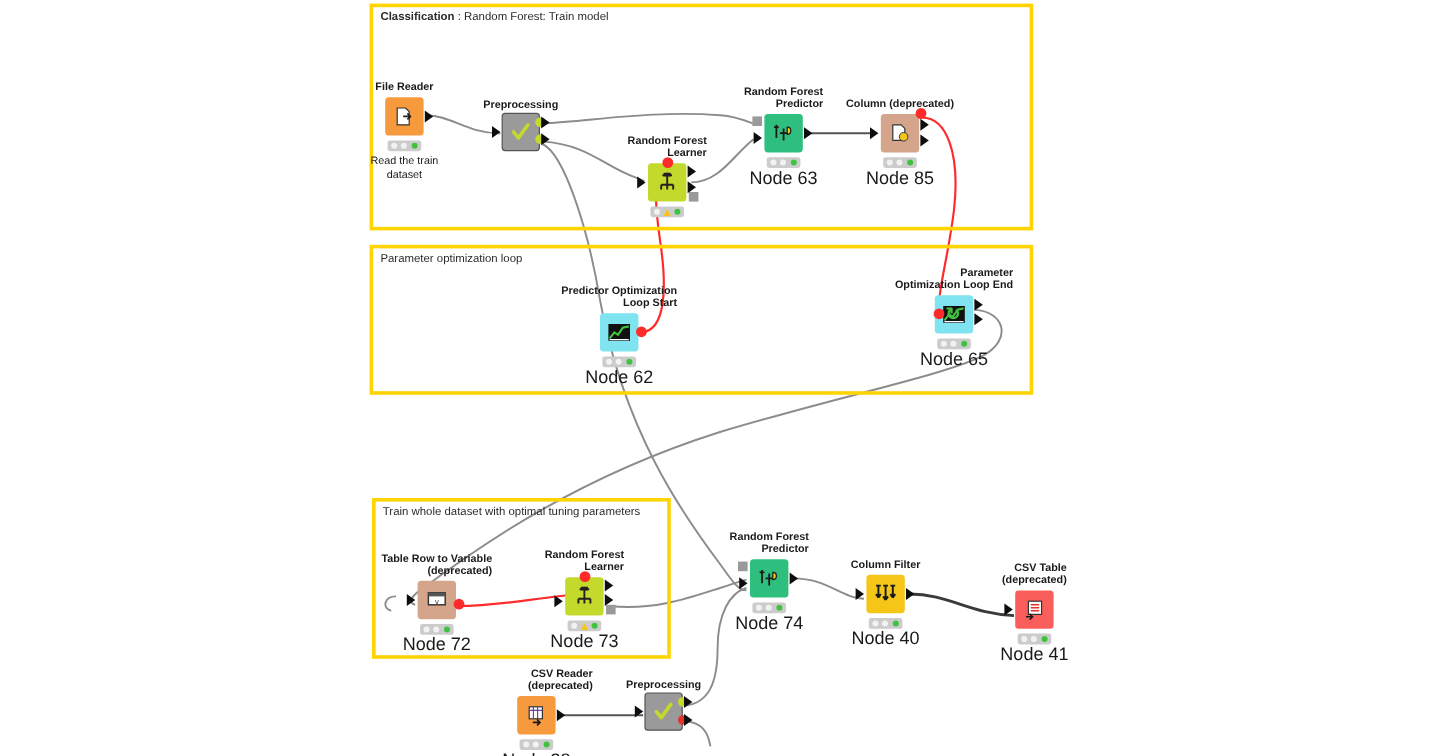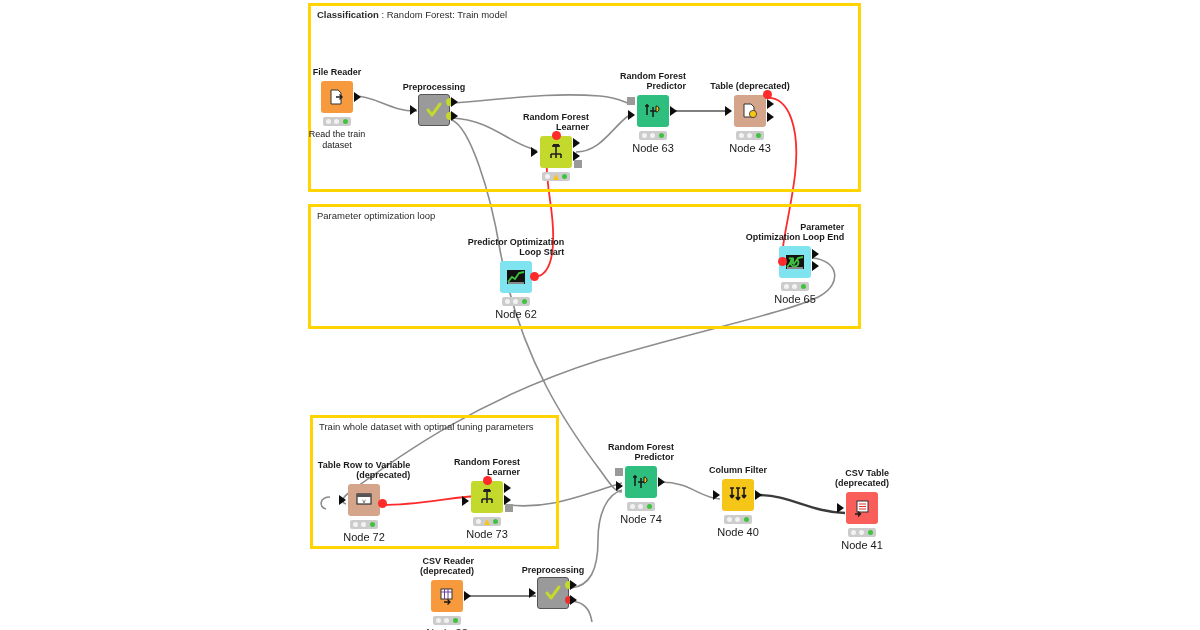--- a/index.html
+++ b/index.html
@@ -47,21 +47,21 @@
     padding:0 1px;box-sizing:border-box;
   }
   .dot{width:5px;height:5px;border-radius:50%;background:#f2f2f2;}
   .dot.green{background:#3fc33f;}
   .dot.warn{width:0;height:0;border-radius:0;background:transparent;
     border-left:3.5px solid transparent;border-right:3.5px solid transparent;
     border-bottom:6px solid #F5C518;}
   .node-label{
     position:absolute;left:50%;transform:translateX(-50%);
     top:32px;
-    font-size:11px;color:#1a1a1a;white-space:nowrap;text-align:center;line-height:11px;
+    font-size:15px;color:#1a1a1a;white-space:nowrap;text-align:center;line-height:11px;
   }
   .node-sub{
     position:absolute;left:50%;transform:translateX(-50%);
     top:32px;
     font-size:9px;color:#1a1a1a;text-align:center;line-height:11px;white-space:nowrap;
   }
   
   .port{position:absolute;}
   .port-in{
     width:0;height:0;border-top:5px solid transparent;border-bottom:5px solid transparent;
@@ -210,37 +210,37 @@
     <div class="port port-out" style="left:17px;top:-5px;"></div>
     <div class="node-status">
       <span class="dot"></span>
       <span class="dot"></span>
       <span class="dot green"></span>
     </div>
     <div class="node-label">Node 63</div>
   </div>
 
   <div class="node" style="left:750px;top:111px;">
-    <div class="node-title" style="bottom:20px;">Table (deprecated)</div>
+    <div class="node-title" style="bottom:20px;">Column (deprecated)</div>
     <div class="node-box" style="background:#D4A58A;">
       <svg width="18" height="18" viewBox="0 0 18 18">
         <path d="M3 2 H10 L13 5 V15 H3 Z" fill="#ffffff" stroke="#333" stroke-width="1"></path>
         <circle cx="12" cy="12" r="3.6" fill="#F5C518" stroke="#333" stroke-width="0.8"></circle>
       </svg>
     </div>
     <div class="port port-in" style="left:-25px;top:-5px;"></div>
     <div class="port port-out" style="left:17px;top:-12px;"></div>
     <div class="port port-out" style="left:17px;top:1px;"></div>
     <div class="port port-flow" style="left:13px;top:-21px;"></div>
     <div class="node-status">
       <span class="dot"></span>
       <span class="dot"></span>
       <span class="dot green"></span>
     </div>
-    <div class="node-label">Node 43</div>
+    <div class="node-label">Node 85</div>
   </div>
 
   <div class="node" style="left:516px;top:277px;">
     <div class="node-title two" style="bottom:20px;">
       <span>Predictor Optimization</span><br>
       <span>Loop Start</span>
     </div>
     <div class="node-box" style="background:#7FE3F0;">
       <svg width="20" height="16" viewBox="0 0 20 16">
         <rect x="1" y="1" width="18" height="14" fill="#111"></rect>
@@ -384,21 +384,21 @@
     <div class="port port-in" style="left:-25px;top:-5px;"></div>
     <div class="node-status">
       <span class="dot"></span>
       <span class="dot"></span>
       <span class="dot green"></span>
     </div>
     <div class="node-label">Node 41</div>
   </div>
 
   <div class="node" style="left:447px;top:596px;">
-    <div class="node-title two" style="bottom:20px;">
+    <div class="node-title two" style="bottom:20px;margin-left:20px;">
       <span>CSV Reader</span><br>
       <span>(deprecated)</span>
     </div>
     <div class="node-box" style="background:#F79A3E;">
       <svg width="18" height="18" viewBox="0 0 18 18">
         <rect x="3" y="2" width="11" height="10" fill="#ffffff" stroke="#333" stroke-width="1"></rect>
         <path d="M3 5 H14 M6.5 2 V12 M10 2 V12" stroke="#6a3fa0" stroke-width="1"></path>
         <path d="M6 15 H12 M9.5 12.5 L12 15 L9.5 17.5" stroke="#1a1a1a" stroke-width="1.3" fill="none"></path>
       </svg>
     </div>

